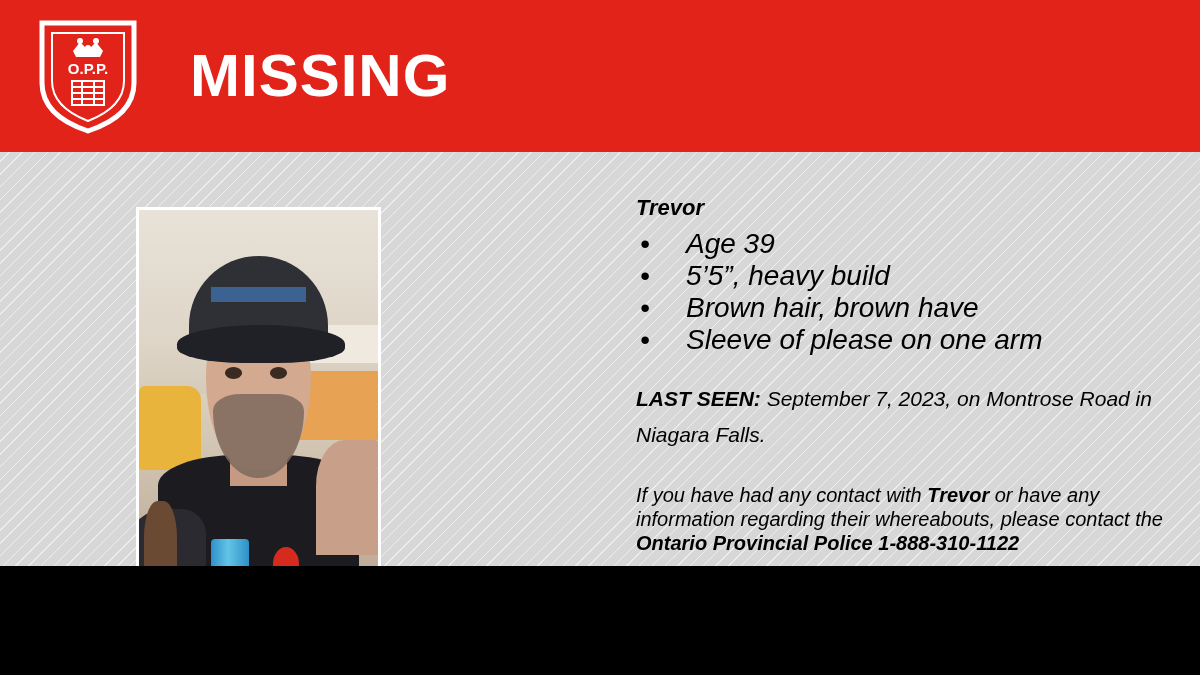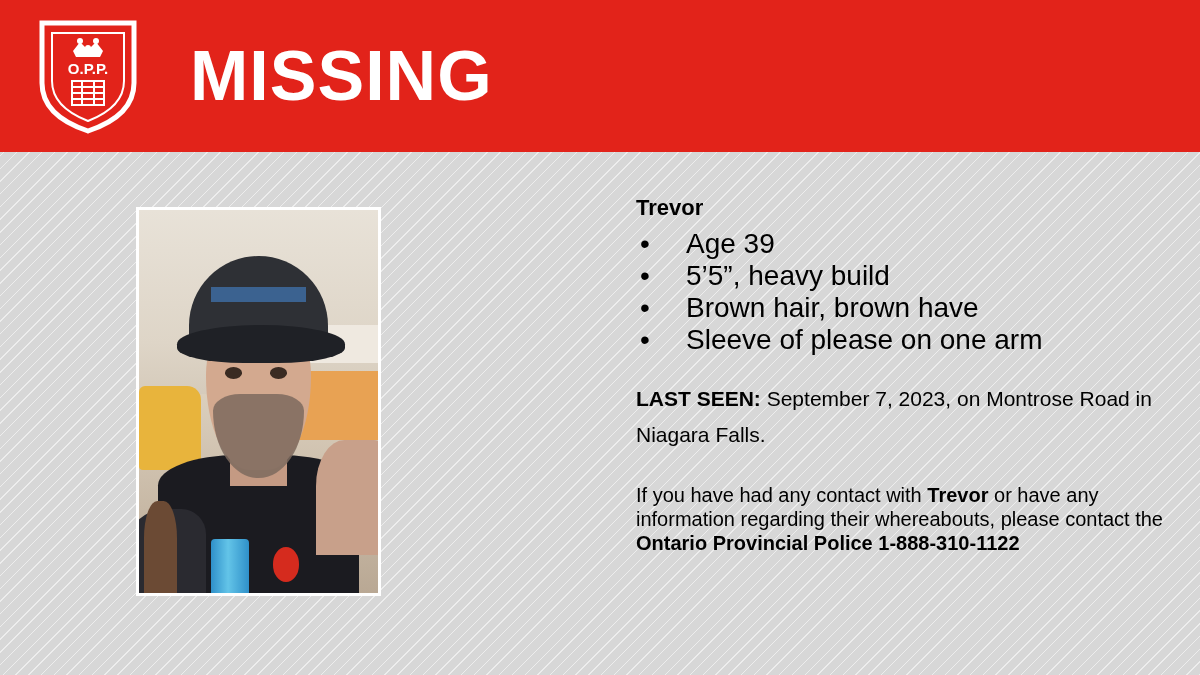--- a/index.html
+++ b/index.html
@@ -10,21 +10,21 @@
     width: 1200px;
     height: 675px;
     overflow: hidden;
     font-family: "Liberation Sans", sans-serif;
     background: #000;
   }
 
   .poster {
     position: relative;
     width: 1200px;
-    height: 675px;
+    height: 566px;
     background: #f0abfc;
     overflow: hidden;
   }
 
   
   .poster-bg {
     position: absolute;
     inset: 0;
     background-color: #d7d7d7;
     background-image: repeating-linear-gradient(
@@ -53,21 +53,21 @@
     width: 120px;
     height: 118px;
     position: relative;
     flex: 0 0 auto;
   }
   .opp-badge svg { display: block; }
 
   .header-title {
     margin-left: 42px;
     color: #ffffff;
-    font-size: 70px;
+    font-size: 60px;
     line-height: 86px;
     font-weight: bold;
     letter-spacing: 1px;
     font-family: "Liberation Sans", sans-serif;
   }
 
   
   .photo-frame {
     position: absolute;
     left: 136px;
@@ -196,20 +196,21 @@
 
   
   .content {
     position: absolute;
     left: 636px;
     top: 193px;
     width: 540px;
     color: #000000;
     font-size: 21px;
     line-height: 30px;
+    font-style: italic;
   }
 
   .person-name {
     font-weight: bold;
     font-size: 22px;
     margin-bottom: 6px;
   }
 
   ul.details {
     list-style: none;

